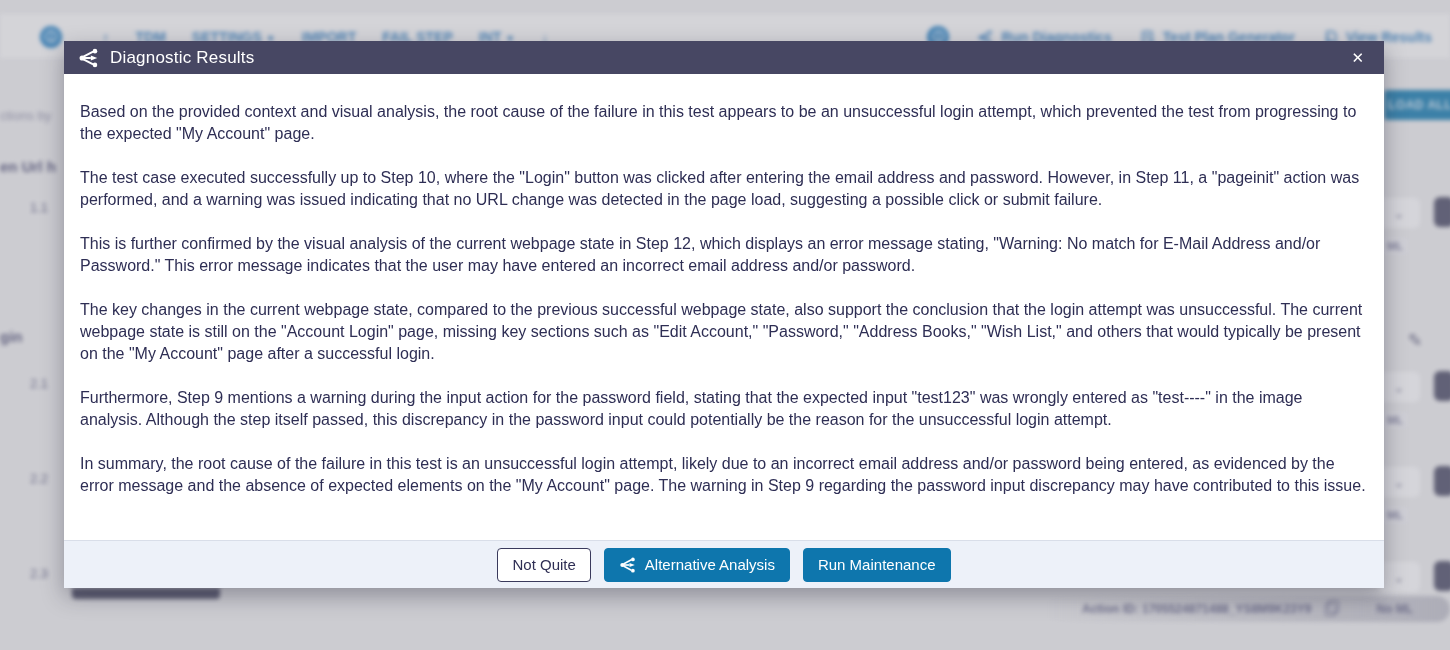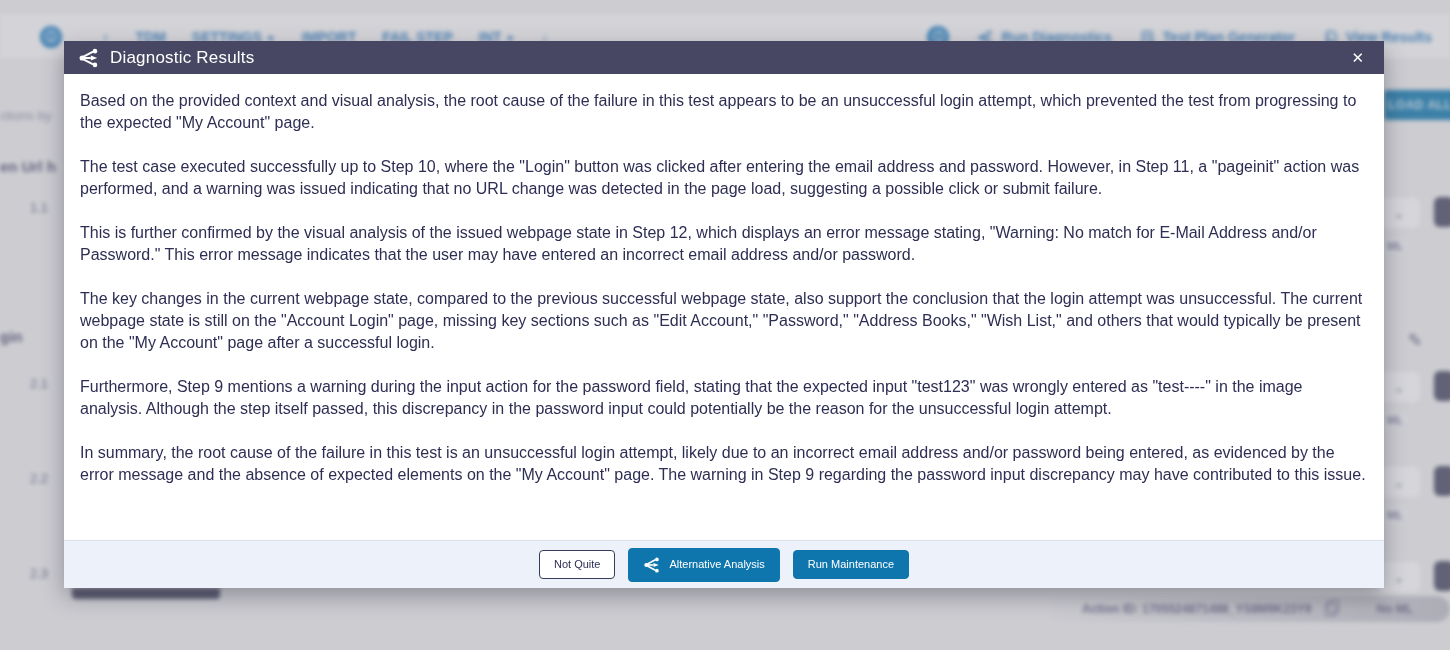--- a/index.html
+++ b/index.html
@@ -62,30 +62,30 @@
   .modal-header {
     height: 33px; background: #474763; color: #ffffff;
     display: flex; align-items: center; padding: 0 14px; flex: 0 0 auto;
   }
   .modal-title { font-size: 17px; margin-left: 10px; letter-spacing: .2px; }
   .modal-close {
     margin-left: auto; color: #ffffff; font-size: 15px; cursor: pointer;
     background: none; border: none; font-family: inherit; padding: 2px 6px;
   }
   .modal-body {
-    flex: 1 1 auto; padding: 16px 16px 10px 16px; overflow: hidden;
+    flex: 1 1 auto; padding: 27px 16px 10px 16px; overflow: hidden;
     color: #2e2e54; font-size: 16px; line-height: 22px;
   }
   .modal-body p { margin-bottom: 22px; }
   .modal-footer {
     flex: 0 0 auto; height: 48px; background: #edf1f9; border-top: 1px solid #d9dee9;
     display: flex; align-items: center; justify-content: center; gap: 13px;
   }
   .btn {
-    font-family: inherit; font-size: 11px; border-radius: 4px; cursor: pointer;
+    font-family: inherit; font-size: 15px; border-radius: 4px; cursor: pointer;
     padding: 7px 14px; display: inline-flex; align-items: center; gap: 8px; line-height: 1.2;
   }
   .btn-outline { background: #ffffff; color: #2e2e54; border: 1px solid #3a3a5c; }
   .btn-primary { background: #0e76ad; color: #ffffff; border: 1px solid #0e76ad; }
 
   .diag-icon { display: inline-flex; flex: 0 0 auto; }
 </style>
 </head>
 <body>
 
@@ -183,21 +183,21 @@
           <circle cx="18.5" cy="19.5" r="2.5" stroke="none"></circle>
         </g>
       </svg>
     <span class="modal-title">Diagnostic Results</span>
     <button class="modal-close">✕</button>
   </div>
 
   <div class="modal-body">
     <p>Based on the provided context and visual analysis, the root cause of the failure in this test appears to be an unsuccessful login attempt, which prevented the test from progressing to the expected "My Account" page.</p>
     <p>The test case executed successfully up to Step 10, where the "Login" button was clicked after entering the email address and password. However, in Step 11, a "pageinit" action was performed, and a warning was issued indicating that no URL change was detected in the page load, suggesting a possible click or submit failure.</p>
-    <p>This is further confirmed by the visual analysis of the issued webpage state in Step 12, which displays an error message stating, "Warning: No match for E-Mail Address and/or Password." This error message indicates that the user may have entered an incorrect email address and/or password.</p>
+    <p>This is further confirmed by the visual analysis of the current webpage state in Step 12, which displays an error message stating, "Warning: No match for E-Mail Address and/or Password." This error message indicates that the user may have entered an incorrect email address and/or password.</p>
     <p>The key changes in the current webpage state, compared to the previous successful webpage state, also support the conclusion that the login attempt was unsuccessful. The current webpage state is still on the "Account Login" page, missing key sections such as "Edit Account," "Password," "Address Books," "Wish List," and others that would typically be present on the "My Account" page after a successful login.</p>
     <p>Furthermore, Step 9 mentions a warning during the input action for the password field, stating that the expected input "test123" was wrongly entered as "test----" in the image analysis. Although the step itself passed, this discrepancy in the password input could potentially be the reason for the unsuccessful login attempt.</p>
     <p>In summary, the root cause of the failure in this test is an unsuccessful login attempt, likely due to an incorrect email address and/or password being entered, as evidenced by the error message and the absence of expected elements on the "My Account" page. The warning in Step 9 regarding the password input discrepancy may have contributed to this issue.</p>
   </div>
 
   <div class="modal-footer">
     <button class="btn btn-outline">Not Quite</button>
     <button class="btn btn-primary">
       <svg class="diag-icon" width="18" height="18" viewBox="0 0 24 24">
           <g stroke="#ffffff" stroke-width="2.2" fill="#ffffff">

